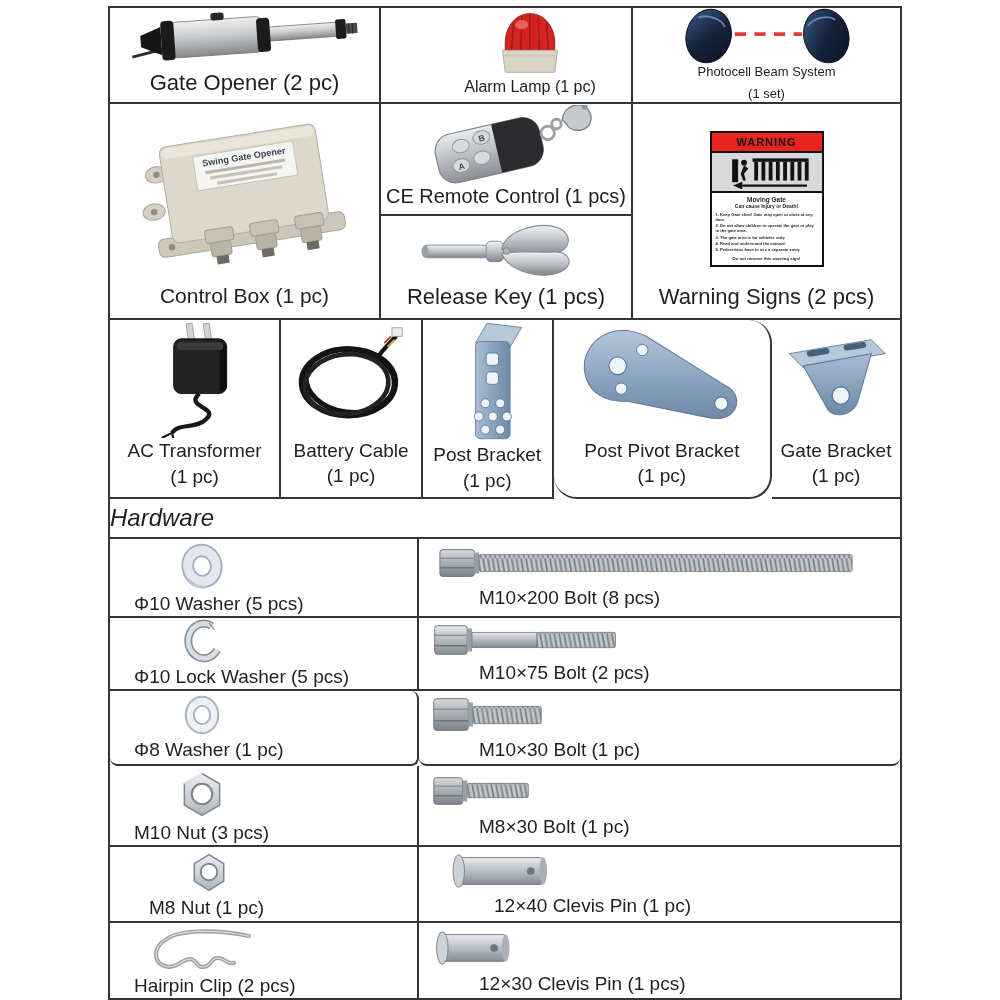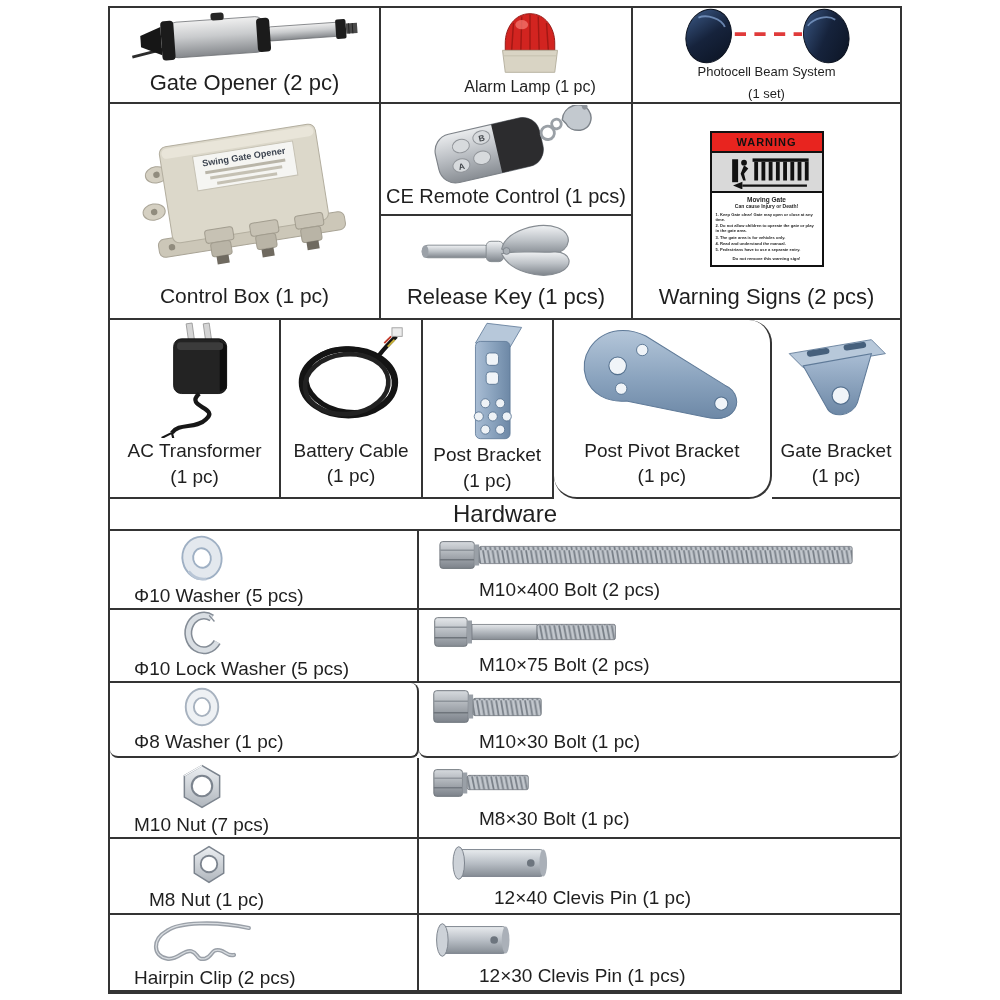--- a/index.html
+++ b/index.html
@@ -19,21 +19,21 @@
   
   .r1 .cell{height:96px;}
   .c-a{width:271px;} .c-b{width:252px;padding-left:48px;} .c-c{width:267px;}
   .r2 .cell{height:216px;}
   .midcol{width:252px;display:flex;flex-direction:column;}
   .midcol .cell{width:252px;}
   .cell.c-remote{height:112px;}
   .cell.c-release{height:104px;}
   .r3 .cell{height:179px;}
   .c-d{width:178px;}.c-e{width:147px;}.c-f{width:136px;}.c-g{width:227px;border-radius:23px;}.c-h{width:133px;}
-  .hw-header{box-sizing:border-box;height:32px;border-bottom:2px solid #343434;display:flex;align-items:center;justify-content:center;font-size:24px;}
+  .hw-header{box-sizing:border-box;height:40px;border-bottom:2px solid #343434;display:flex;align-items:center;justify-content:flex-start;font-size:24px;font-style:italic;}
   .hwrow .cell{flex-direction:column;}
   .hw-left{width:309px;}
   .hw-right{width:481px;}
   .hw-left .imgwrap{transform:translateX(-62px);}
   .hw-right .imgwrap{justify-content:flex-start;padding-left:16px;}
   .hw-left .lbl{align-self:flex-start;padding-left:24px;font-size:19px;margin-bottom:7px;}
   .hw-right .lbl{align-self:flex-start;padding-left:60px;font-size:19px;margin-bottom:7px;}
   .h79{height:79px!important;} .h73{height:73px!important;} .h75{height:75px!important;border-radius:8px;}
   .h81{height:81px!important;} .h76{height:76px!important;padding-left:15px;} .h77{height:77px!important;}
   
@@ -398,21 +398,21 @@
                 <stop offset="1" stop-color="#7c828a"></stop>
             </linearGradient>
           </defs>
           <rect x="6" y="9" width="36" height="28" rx="3" fill="url(#hexG1)" stroke="#6e747b"></rect>
           <line x1="6" y1="18" x2="42" y2="18" stroke="#8d939a" stroke-width="1.5"></line>
           <line x1="6" y1="28" x2="42" y2="28" stroke="#6e747b" stroke-width="1.5"></line>
           <rect x="42" y="12" width="5" height="22" fill="#9aa0a7"></rect>
           <rect x="47" y="14" width="390" height="18" rx="2" fill="url(#thr1)" stroke="#6e747b" stroke-width="0.8"></rect>
         </svg>
       </div>
-      <div class="lbl">M10×400 Bolt (2 pcs)</div>
+      <div class="lbl">M10×200 Bolt (8 pcs)</div>
     </div>
   </div>
 
   <div class="row hwrow">
     <div class="cell hw-left h73">
       <div class="imgwrap">
         <svg width="48" height="48" viewBox="0 0 54 54">
           <path d="M38,9 A17.5,19.5 0 1 0 44,36" fill="none" stroke="#848c96" stroke-width="9" stroke-linecap="butt"></path>
           <path d="M38,9 A17.5,19.5 0 1 0 44,36" fill="none" stroke="#d9dee3" stroke-width="5.5" stroke-linecap="butt"></path>
           <line x1="35" y1="6" x2="41" y2="13" stroke="#848c96" stroke-width="1.5"></line>
@@ -489,21 +489,21 @@
             <linearGradient id="nutG1" x1="0" y1="0" x2="0" y2="1">
               <stop offset="0" stop-color="#eceff2"></stop>
                 <stop offset="1" stop-color="#b0b6bd"></stop>
             </linearGradient>
           </defs>
           <polygon points="47,19 47,42 28,53 9,42 9,19 28,8" fill="url(#nutG1)" stroke="#7c848e" stroke-width="1.6"></polygon>
           <circle cx="28" cy="30" r="11" fill="#ffffff" stroke="#7c848e" stroke-width="2.2"></circle>
           <line x1="9" y1="19" x2="28" y2="8" stroke="#fafbfc" stroke-width="1.4"></line>
         </svg>
       </div>
-      <div class="lbl">M10 Nut (7 pcs)</div>
+      <div class="lbl">M10 Nut (3 pcs)</div>
     </div>
     <div class="cell hw-right h81 last">
       <div class="imgwrap">
         <svg width="112" height="42" viewBox="0 0 115 44">
           <defs>
             <pattern id="thr4" width="5" height="15" patternUnits="userSpaceOnUse">
               <rect width="5" height="15" fill="#c2c7cd"></rect>
               <line x1="1" y1="0" x2="4" y2="15" stroke="#787f87" stroke-width="1.8"></line>
             </pattern>
             <linearGradient id="hexG4" x1="0" y1="0" x2="0" y2="1">

